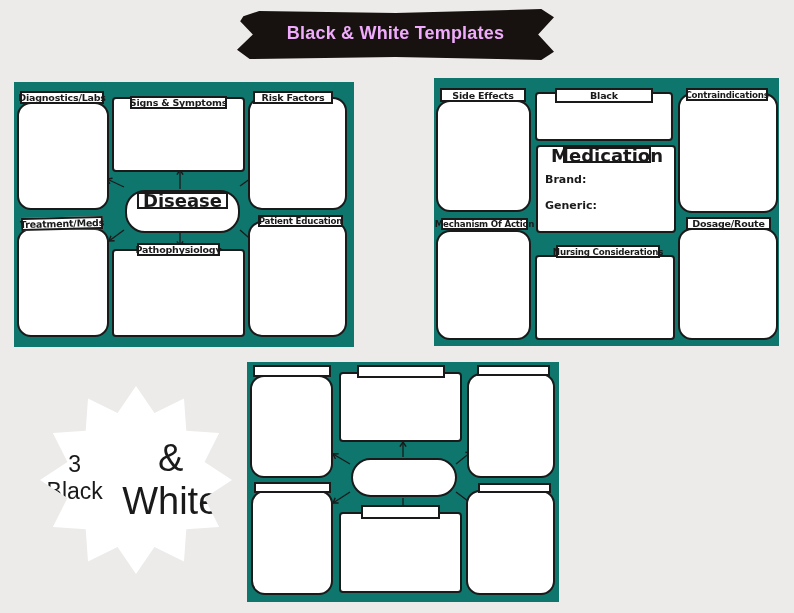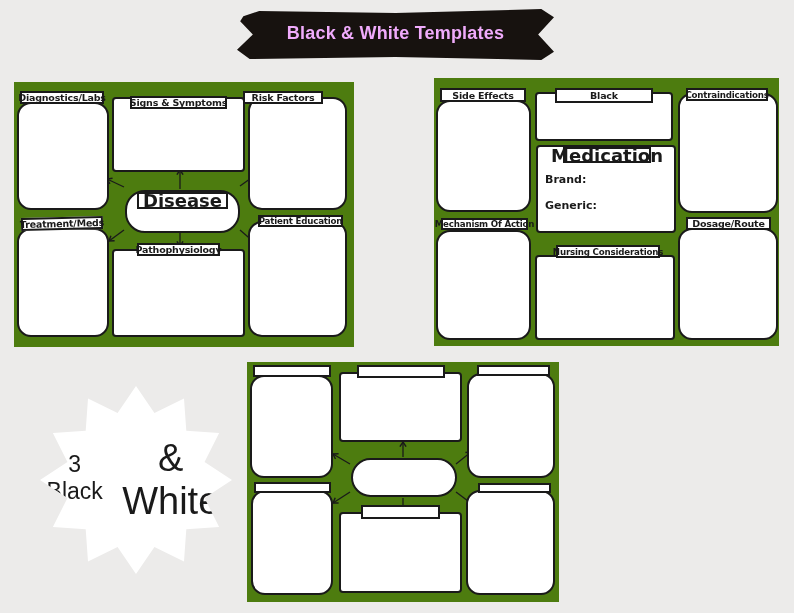--- a/index.html
+++ b/index.html
@@ -15,21 +15,21 @@
     position:absolute; left:237px; top:9px; width:317px; height:51px;
     background:#17120f;
     clip-path:polygon(2% 14%, 7% 4%, 50% 8%, 96% 0%, 100% 16%, 95% 50%, 100% 84%, 96% 100%, 50% 94%, 4% 98%, 0% 80%, 5% 50%, 1% 24%);
     display:flex; align-items:center; justify-content:center;
   }
   .banner span {
     color:#f0abfc; font-family:"Liberation Sans",sans-serif;
     font-weight:bold; font-size:18px; letter-spacing:.2px; padding-bottom:2px;
   }
   
-  .paper { position:absolute; background:#4d7c0f; }
+  .paper { position:absolute; background:#0f766e; }
   .paper.disease    { left:14px;  top:82px;  width:340px; height:265px; }
   .paper.medication { left:426px; top:78px;  width:345px; height:268px;margin-left:8px; }
   .paper.blank      { left:247px; top:362px; width:312px; height:240px; }
   
   .box {
     position:absolute; background:#fff; border:2px solid #1a1a1a;
     border-radius:14px; z-index:1;
   }
   .box.wide { border-radius:4px; }
   .box.pill { border-radius:20px; }
@@ -78,21 +78,21 @@
         <line x1="166" y1="151" x2="166" y2="164" marker-end="url(#ah1)"></line>
       </g>
     </svg>
 
     <div class="lbl" style="left:6px;top:9px;width:84px;height:13px">Diagnostics/Labs</div>
     <div class="box" style="left:3px;top:20px;width:92px;height:108px"></div>
 
     <div class="lbl" style="left:116px;top:14px;width:97px;height:13px">Signs &amp; Symptoms</div>
     <div class="box wide" style="left:98px;top:15px;width:133px;height:75px"></div>
 
-    <div class="lbl" style="left:229px;top:9px;width:80px;height:13px">Risk Factors</div>
+    <div class="lbl" style="left:239px;top:9px;width:80px;height:13px">Risk Factors</div>
     <div class="box" style="left:234px;top:15px;width:99px;height:113px"></div>
 
     <div class="box pill" style="left:111px;top:108px;width:115px;height:43px"></div>
     <div class="lbl big" style="left:123px;top:110px;width:91px;height:17px">Disease</div>
 
     <div class="lbl" style="left:7px;top:135px;width:82px;height:13px;transform:rotate(-1.5deg)">Treatment/Meds</div>
     <div class="box" style="left:3px;top:146px;width:92px;height:109px"></div>
 
     <div class="lbl" style="left:123px;top:161px;width:83px;height:13px">Pathophysiology</div>
     <div class="box wide" style="left:98px;top:167px;width:133px;height:88px"></div>

